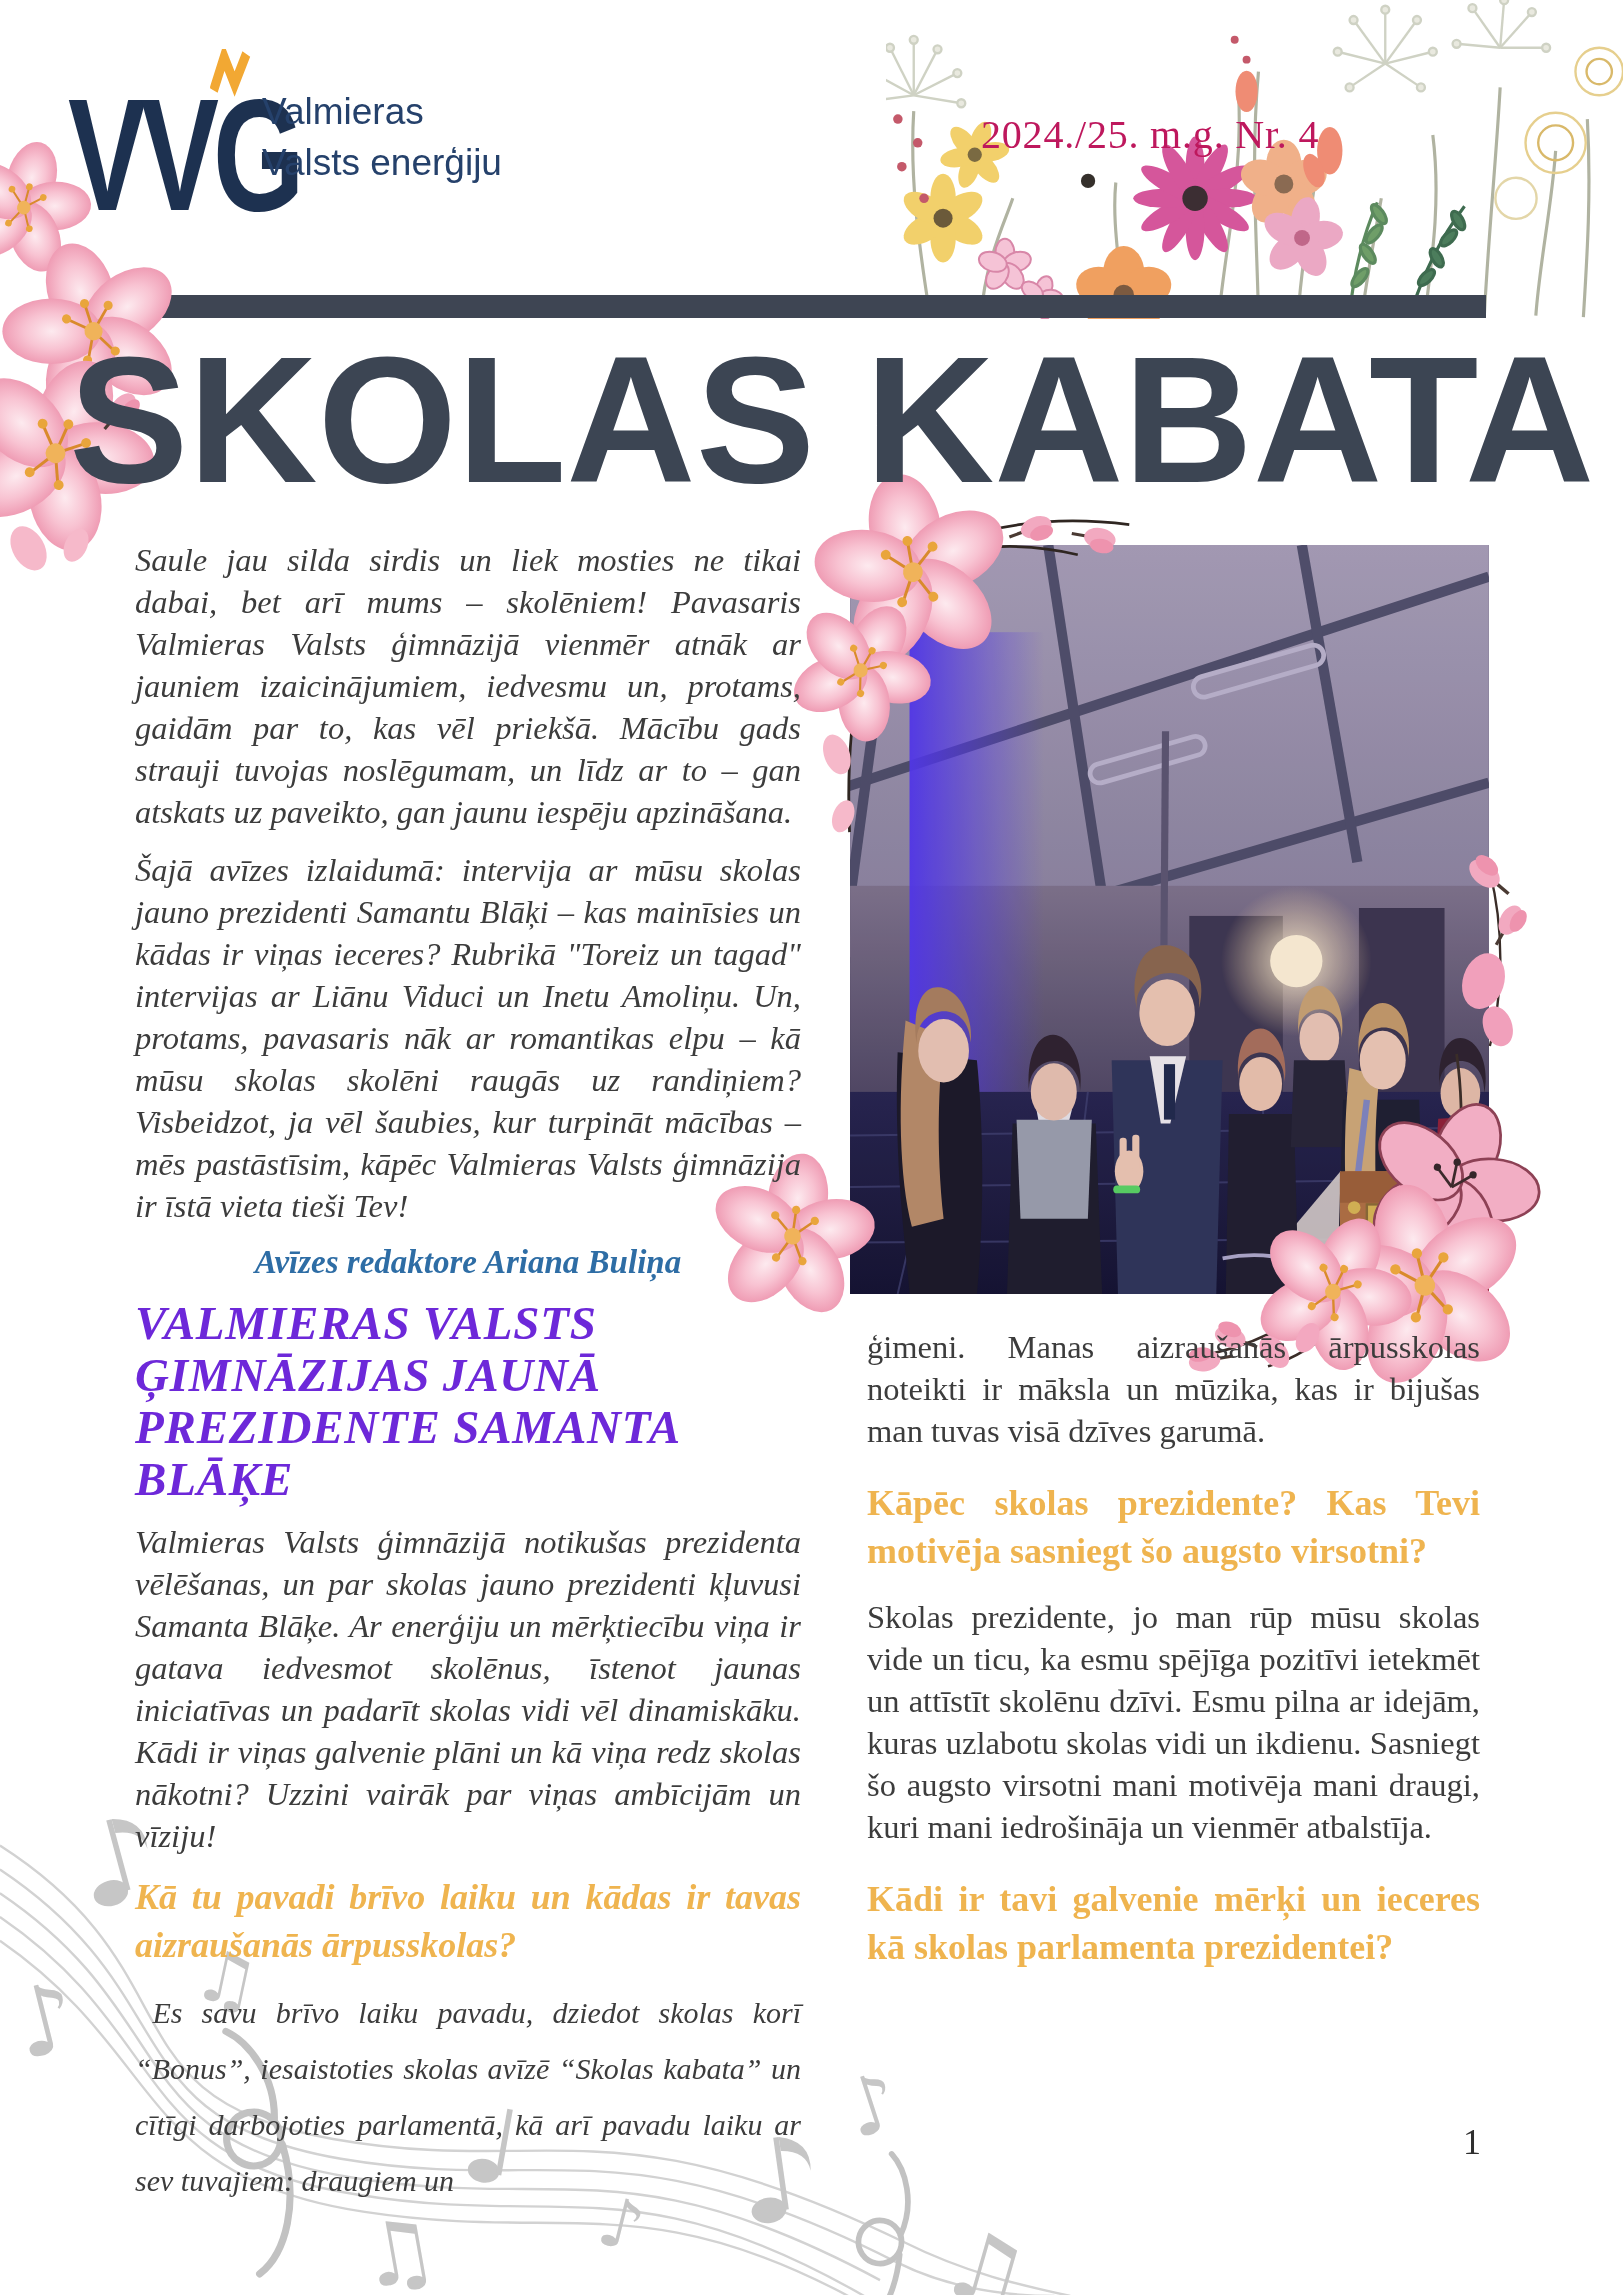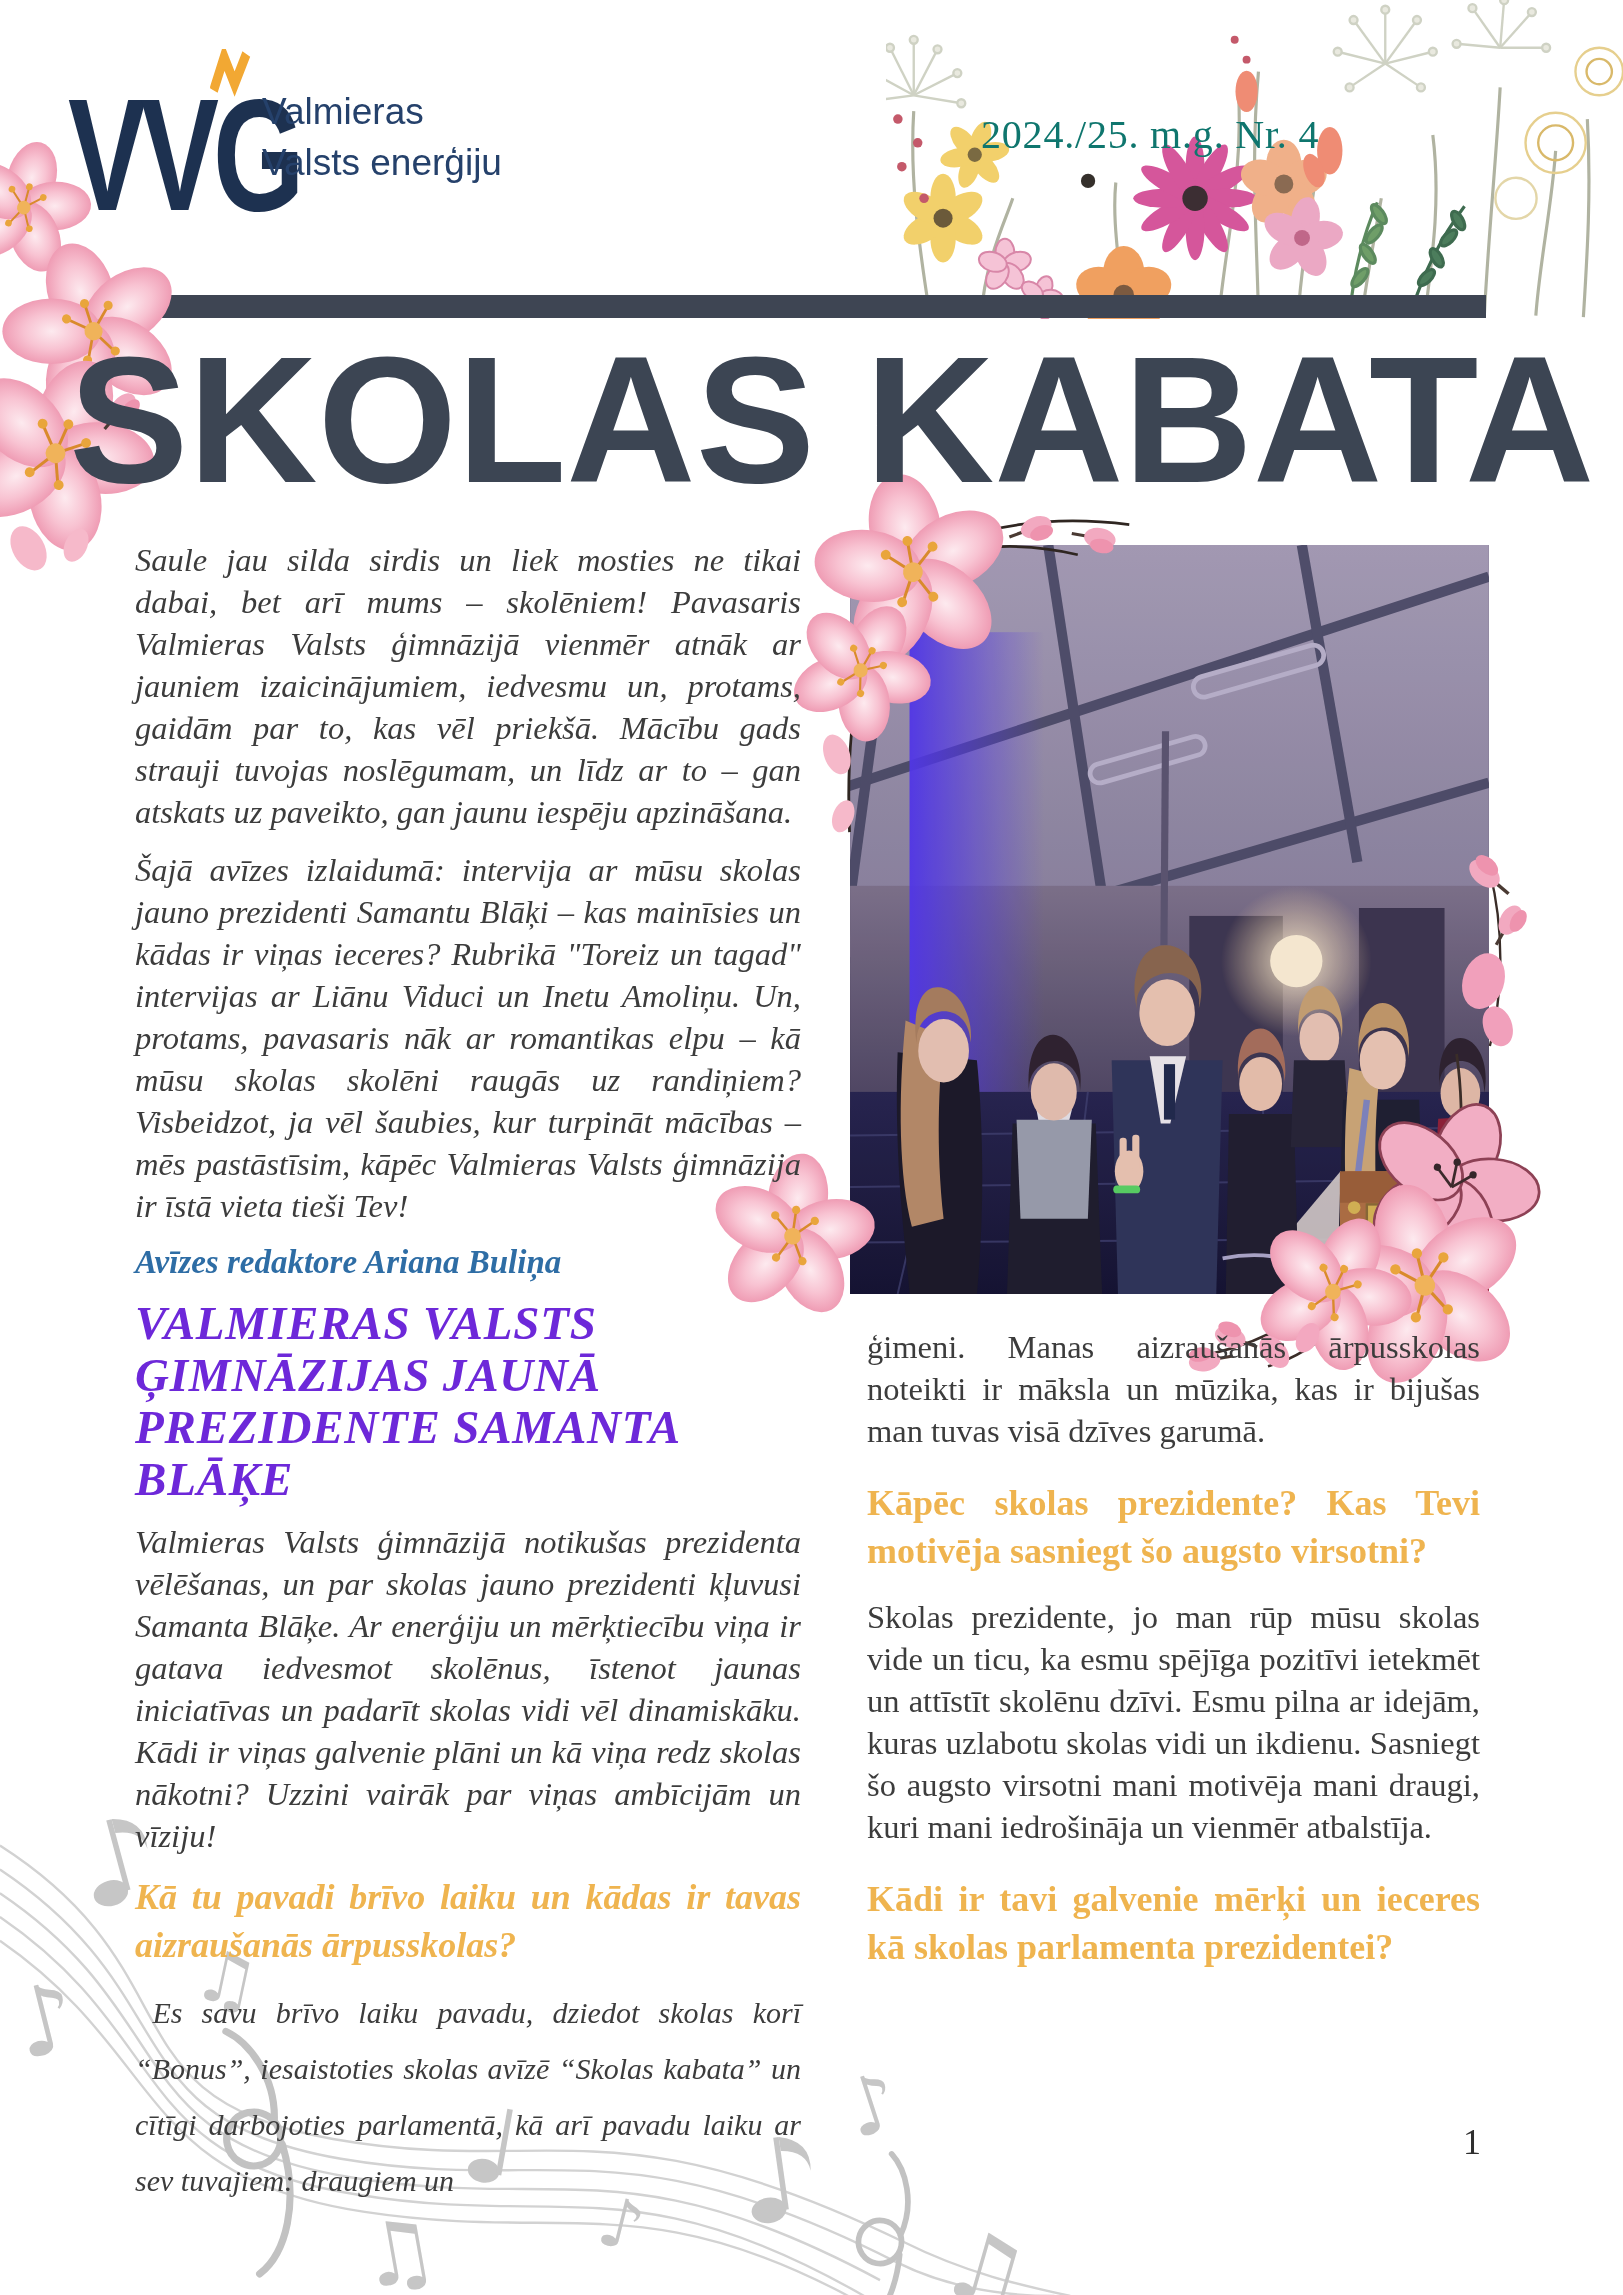--- a/index.html
+++ b/index.html
@@ -16,35 +16,35 @@
     transform:scaleX(0.74);transform-origin:left top;white-space:nowrap;
   }
   .vvg .caron{position:absolute;left:192px;top:-27px;}
   .school-name{
     position:absolute;left:262px;top:86px;z-index:6;
     font-family:"Liberation Sans", sans-serif;font-weight:500;
     font-size:37px;line-height:51px;color:#25416b;
   }
   .issue{
     position:absolute;left:981px;top:111px;z-index:6;
-    font-size:40px;color:#0f766e;letter-spacing:0.8px;white-space:nowrap;
+    font-size:40px;color:#be185d;letter-spacing:0.8px;white-space:nowrap;
   }
   .divider-bar{
     position:absolute;left:67px;top:295px;width:1419px;height:23px;
     background:#3e4553;z-index:3;
   }
   .masthead{position:absolute;left:67px;top:333px;z-index:6;}
   
   .col-left{
     position:absolute;left:119px;top:523px;width:698px;z-index:6;
     color:#3c3c3c;font-size:32.5px;line-height:42px;text-align:justify;
   }
   .col-left p{margin:16px;font-style:italic;}
   .byline{
-    text-align:left;color:#2e6da5;font-weight:bold;font-size:33px;
+    text-align:center;color:#2e6da5;font-weight:bold;font-size:33px;
     line-height:38px;margin-top:9.5px;
   }
   .section-heading{
     color:#6d28d9;font-weight:bold;font-size:47px;line-height:52px;
     margin-top:16px;text-align:left;letter-spacing:0.8px;
   }
   .lead{margin-top:11px;}
   .q{
     color:#efb44f;font-weight:bold;font-size:36px;line-height:48px;
     margin-top:22px;text-align:justify;

